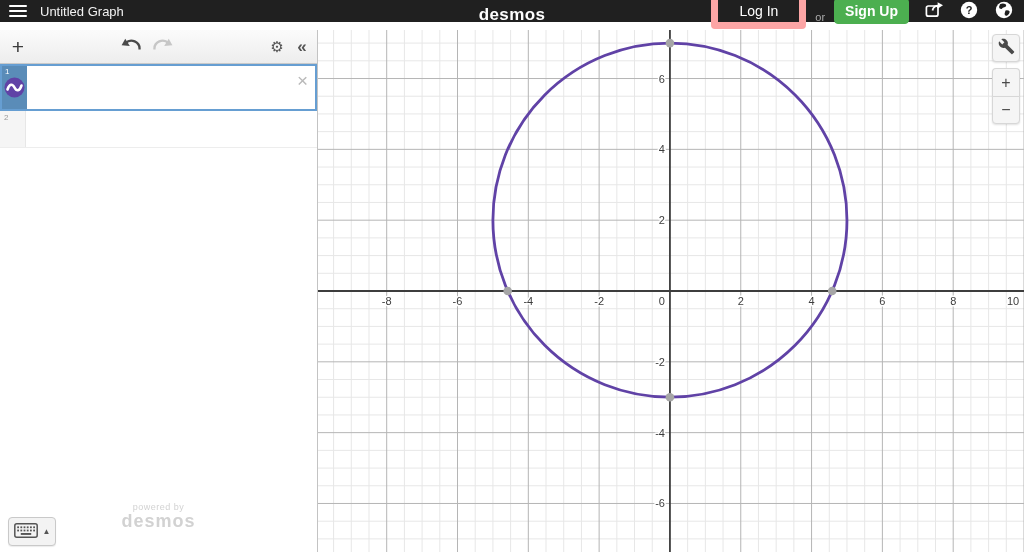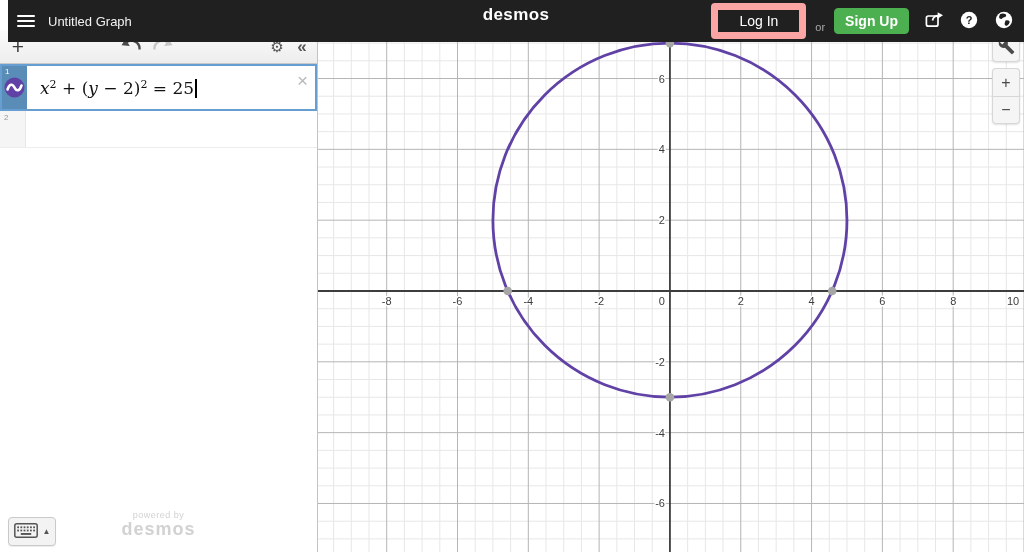--- a/index.html
+++ b/index.html
@@ -1,20 +1,20 @@
 <!DOCTYPE html>
 <html><head>
 <meta charset="utf-8">
 <style>
   html,body{margin:0;padding:0;background:#fff;}
   .app{position:relative;width:1024px;height:552px;overflow:hidden;
        font-family:"Liberation Sans",sans-serif;-webkit-font-smoothing:antialiased;}
 
   
-  .topbar{position:absolute;top:0;left:8px;right:0;height:42px;background:#202020;
+  .topbar{position:absolute;top:0;left:0;right:0;height:22px;background:#202020;
           display:flex;align-items:center;color:#fff;z-index:30;}
   .h-left{display:flex;align-items:center;gap:11px;padding-left:9px;flex:1;}
   .hamburger{width:20px;height:16px;display:flex;flex-direction:column;justify-content:space-between;
              padding:2px 0;cursor:pointer;background:none;border:none;}
   .hamburger span{display:block;width:18px;height:2.4px;background:#fff;border-radius:1px;}
   .graph-title{font-size:13px;color:#f2f2f2;}
   .h-center{position:absolute;left:0;right:0;top:0;height:30px;display:flex;align-items:center;
             justify-content:center;pointer-events:none;}
   .logo{font-size:17px;font-weight:700;letter-spacing:.4px;color:#fefefe;}
   .h-right{display:flex;align-items:center;gap:9px;padding-right:10px;}
@@ -54,21 +54,21 @@
              font-size:19px;line-height:1;cursor:pointer;padding:2px;font-family:inherit;}
   .exp-row2{display:flex;height:36px;border-bottom:1px solid #ededed;background:#fff;}
   .gutter2{width:25px;background:#f5f5f5;border-right:1px solid #e7e7e7;position:relative;flex:none;}
   .gutter2 .idx{position:absolute;top:2px;left:4px;font-size:8px;color:#999;}
   .row2-content{flex:1;cursor:text;}
 
   .kb-btn{position:absolute;left:8px;bottom:6px;width:48px;height:29px;background:#f3f3f3;
           border:1px solid #c9c9c9;border-radius:4px;box-shadow:0 1px 1px rgba(0,0,0,.08);
           display:flex;align-items:center;justify-content:center;gap:5px;cursor:pointer;}
   .kb-arrow{font-size:8px;color:#555;}
-  .watermark{position:absolute;left:0;bottom:12px;width:100%;text-align:center;pointer-events:none;}
+  .watermark{position:absolute;left:0;bottom:20px;width:100%;text-align:center;pointer-events:none;}
   .wm1{font-size:9px;color:#d2d2d2;letter-spacing:.5px;}
   .wm2{font-size:18px;color:#d2d2d2;letter-spacing:1px;font-weight:600;margin-top:-1px;}
 
   
   .graph{position:absolute;top:30px;left:318px;width:706px;bottom:0;background:#fff;cursor:default;}
   #graph-svg{position:absolute;top:0;left:0;}
   .side-controls{position:absolute;top:4px;right:4px;display:flex;flex-direction:column;
                  align-items:flex-end;z-index:10;}
   .sq-btn{width:28px;height:28px;background:#f5f5f5;border:1px solid #d7d7d7;
           box-shadow:0 1px 2px rgba(0,0,0,.12);display:flex;align-items:center;
@@ -159,21 +159,20 @@
       <div class="gutter1">
         <span class="idx">1</span>
         <span class="eq-icon">
           <svg width="21" height="21" viewBox="0 0 21 21">
             <circle cx="10.5" cy="10.5" r="10" fill="#6042a6"></circle>
             <path d="M3.5 12.5 C5.5 6.5 8.5 6.5 10.5 10.5 C12.5 14.5 15.5 14.5 17.5 8.5" fill="none" stroke="#fff" stroke-width="2.6" stroke-linecap="round"></path>
           </svg>
         </span>
       </div>
       <div class="row1-content">
-        <span class="math"><span class="vari">x</span><sup>2</sup><span> + (</span><span class="vari">y</span><span> − 2)</span><sup>2</sup><span> = 25</span><span class="cursor"></span></span>
         <button class="row-close">×</button>
       </div>
     </div>
 
     <div class="exp-row2">
       <div class="gutter2">
         <span class="idx">2</span>
       </div>
       <div class="row2-content"></div>
     </div>

